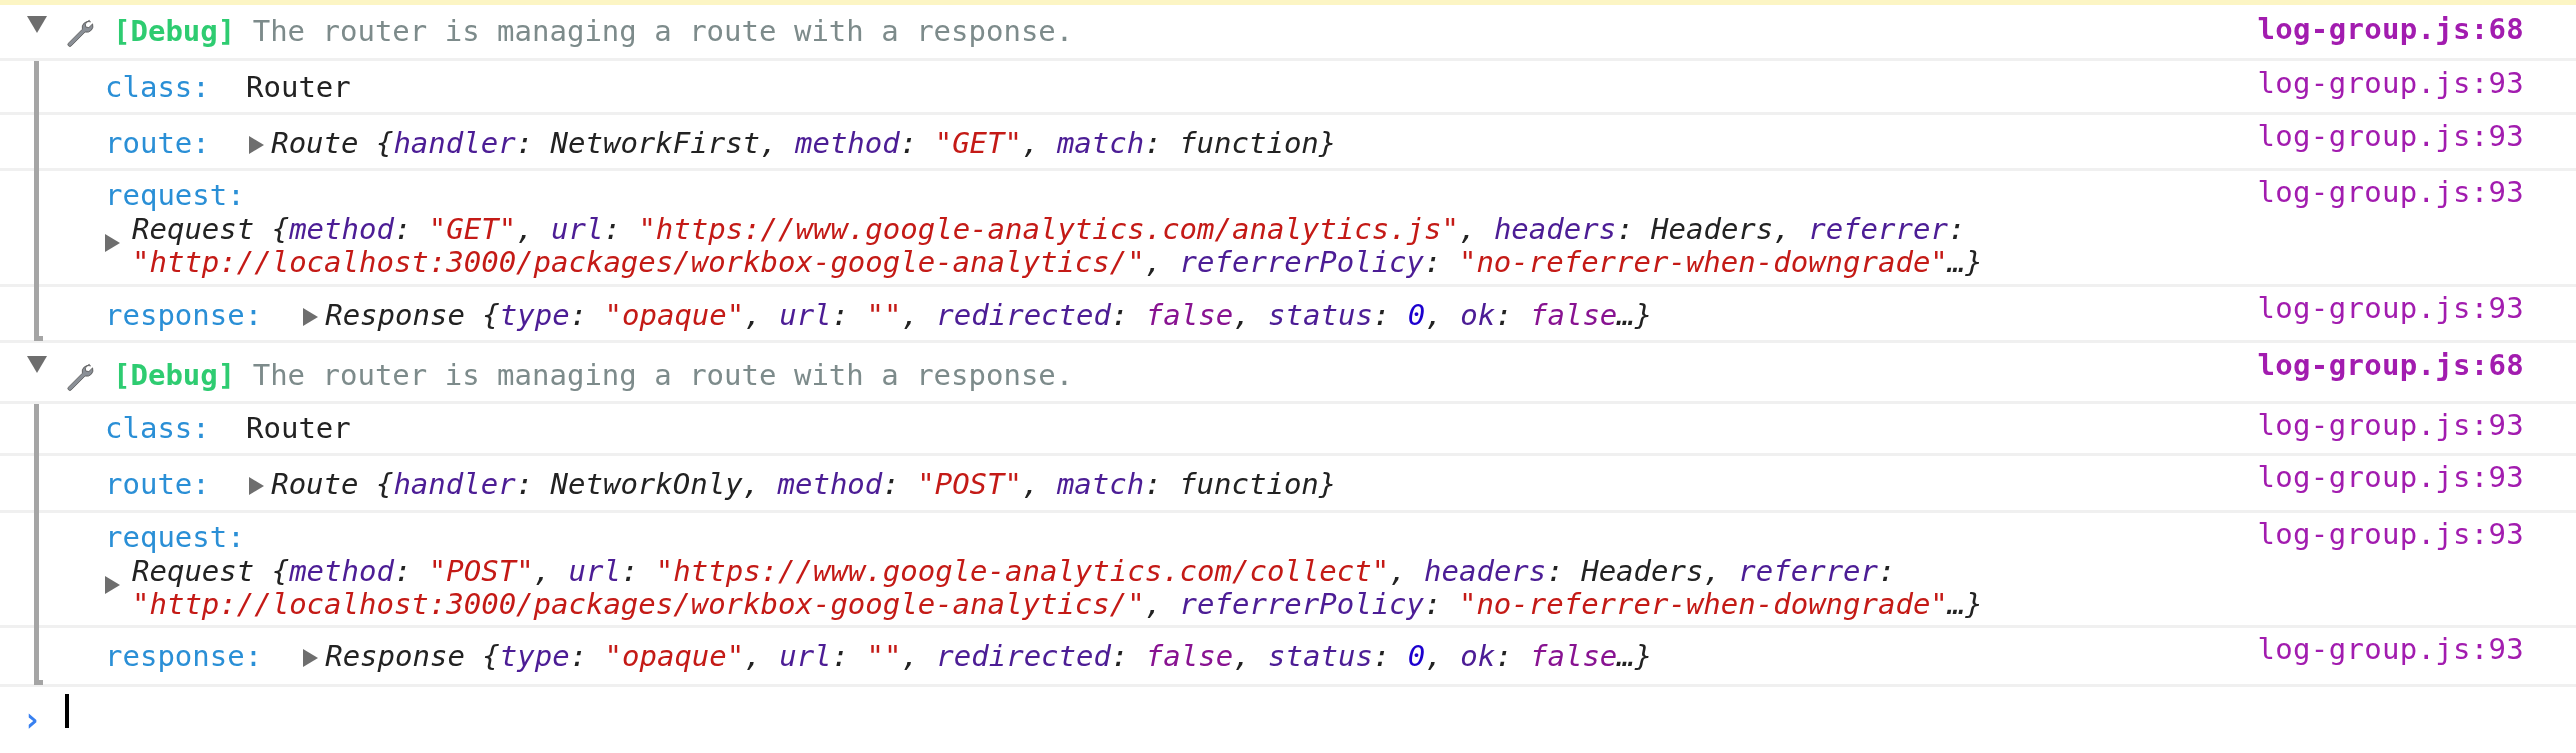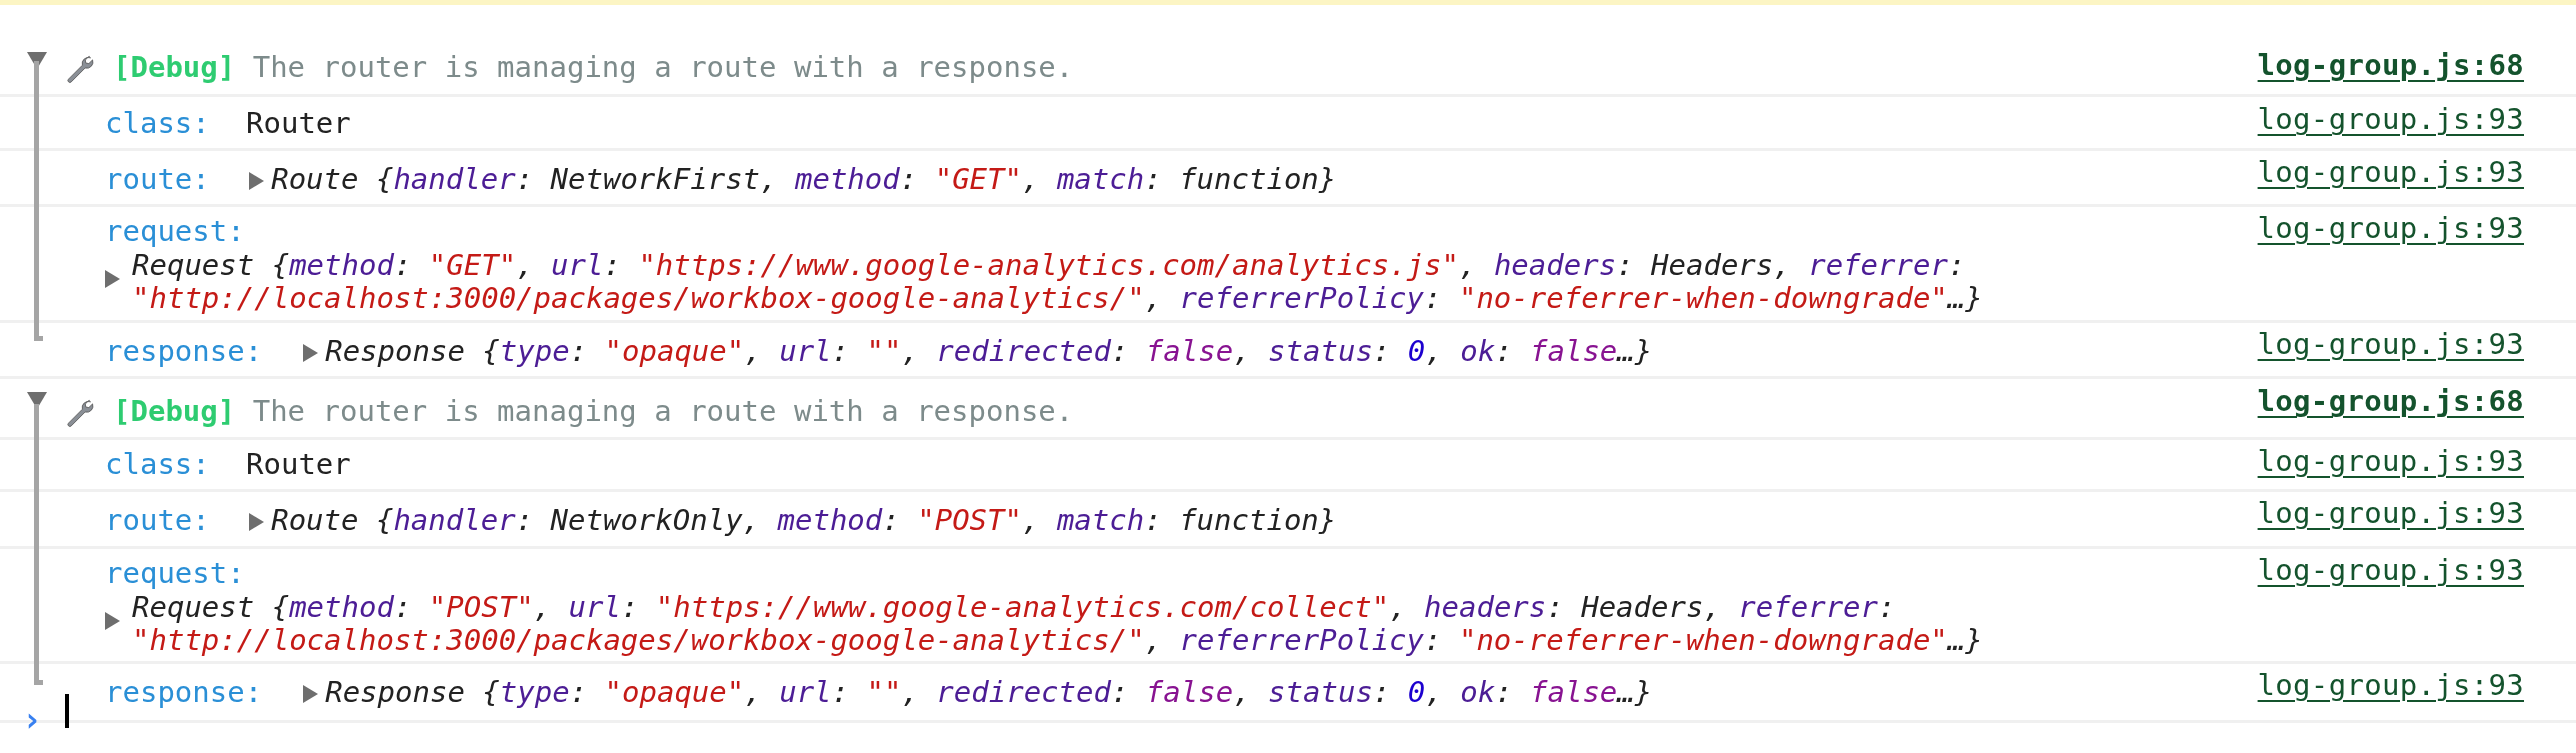--- a/index.html
+++ b/index.html
@@ -1,20 +1,20 @@
 <!DOCTYPE html>
 <html style="font-size:14.5px"><head>
 <meta charset="utf-8">
 <style>
   html, body { margin:0; padding:0; background:#fff; }
   body { width:2576px; height:754px; overflow:hidden; position:relative;
          font-family:"DejaVu Sans Mono","Liberation Mono",monospace; font-size:29px; }
   .topline { position:absolute; left:0; top:0; width:2576px; height:4.5px; background:#fcf5c4; }
-  .row { position:absolute; left:0; width:2576px; box-sizing:border-box; border-bottom:3.6px solid #f0f0f0; background:#fff;margin-top:36px; }
-  .src { position:absolute; right:52px; color:#14532d; text-decoration:underline; text-decoration-thickness:1.8px; text-underline-offset:5.4px; letter-spacing:0.3px; cursor:pointer; }
+  .row { position:absolute; left:0; width:2576px; box-sizing:border-box; border-bottom:3.6px solid #f0f0f0; background:#fff; }
+  .src { position:absolute; right:52px; color:#a21caf; text-decoration-thickness:1.8px; text-underline-offset:5.4px; letter-spacing:0.3px; cursor:pointer; }
   .src.bold { font-weight:bold; }
   .tri-down { position:absolute; left:27px; width:0; height:0; border-left:10px solid transparent; border-right:10px solid transparent; border-top:17px solid #6e6e6e; }
   .wrench { position:absolute; left:63px; width:33px; height:33px; }
   .debug { position:absolute; left:113px; color:#2ecc71; font-weight:bold; white-space:pre; }
   .msg { color:#7d8b8b; font-weight:normal; }
   .vline { position:absolute; left:34px; width:4.5px; background:#a5a5a5; }
   .vline-foot { position:absolute; left:34px; width:9px; height:4.5px; background:#a5a5a5; }
   .key { position:absolute; left:105px; color:#2a8fd6; white-space:pre; }
   .val { position:absolute; white-space:pre; color:#222; }
   .it { font-style:italic; font-family:"DejaVu Sans Mono","Liberation Mono",monospace; }

